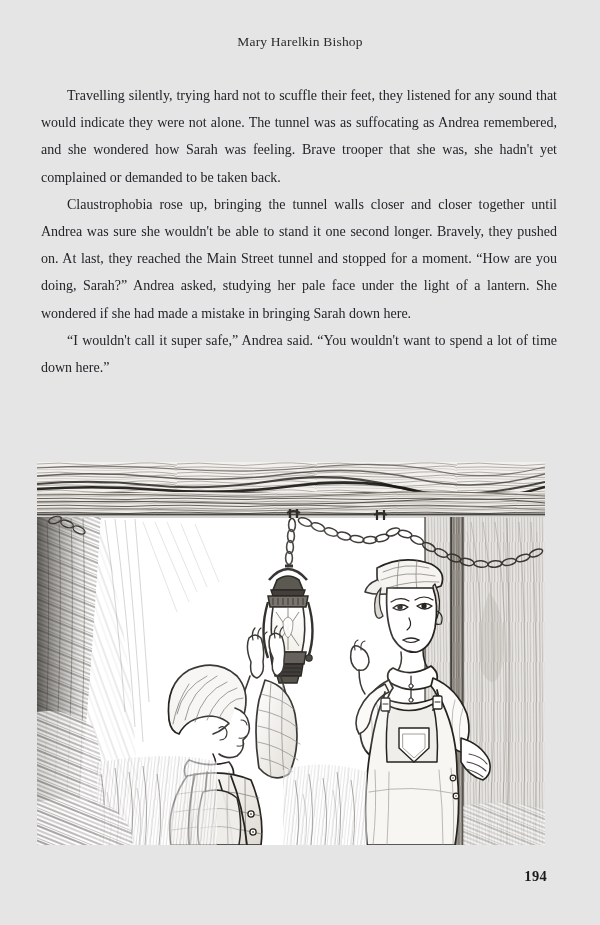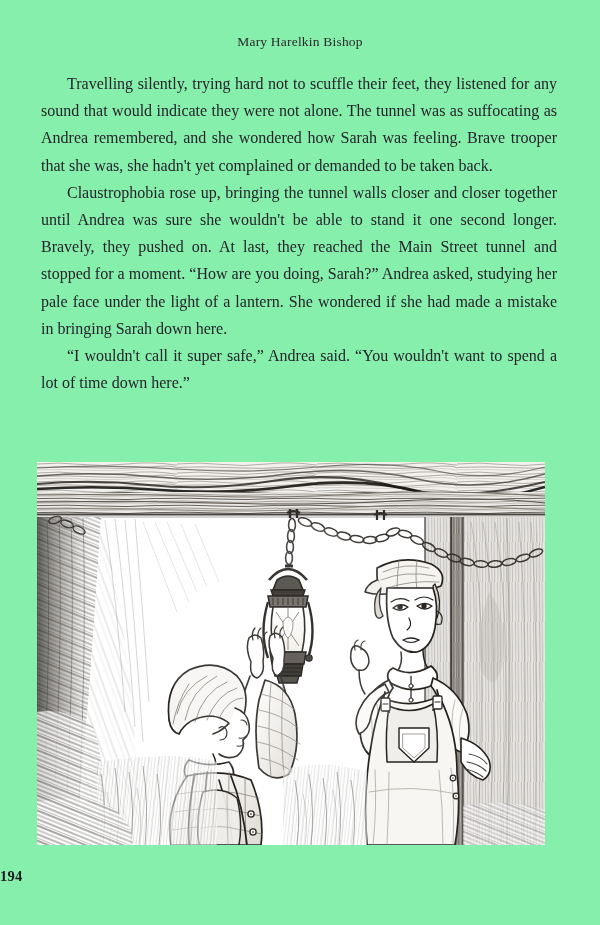--- a/index.html
+++ b/index.html
@@ -13,42 +13,42 @@
     height: 925px;
     position: relative;
     font-family: "Liberation Serif", "DejaVu Serif", serif;
     color: #1d1d1f;
     overflow: hidden;
   }
 
   .page {
     position: absolute;
     inset: 0;
-    background: #86efac;
+    background: #e5e5e5;
   }
 
   
   .running-head {
     position: absolute;
     top: 34px;
     left: 0;
     width: 600px;
     text-align: center;
     font-size: 13.5px;
     letter-spacing: 0.2px;
     color: #2a2a2c;
   }
 
   
   .textblock {
     position: absolute;
-    top: 70px;
+    top: 82px;
     left: 41px;
     width: 516px;
-    font-size: 16px;
+    font-size: 14px;
     line-height: 27.2px;
     text-align: justify;
     text-justify: inter-word;
     color: #24242a;
     hyphens: none;
   }
   .textblock p {
     margin: 0;
     text-indent: 26px;
     text-align: justify;
@@ -71,21 +71,21 @@
     overflow: hidden;
   }
   .illustration svg { display: block; }
 
   
   .folio {
     position: absolute;
     top: 868px;
     left: 0;
     width: 547px;
-    text-align: left;
+    text-align: right;
     font-size: 14.5px;
     font-weight: bold;
     color: #1b1b1d;
     letter-spacing: 0.3px;
   }
 </style>
 </head>
 <body>
 
 <div class="page">

